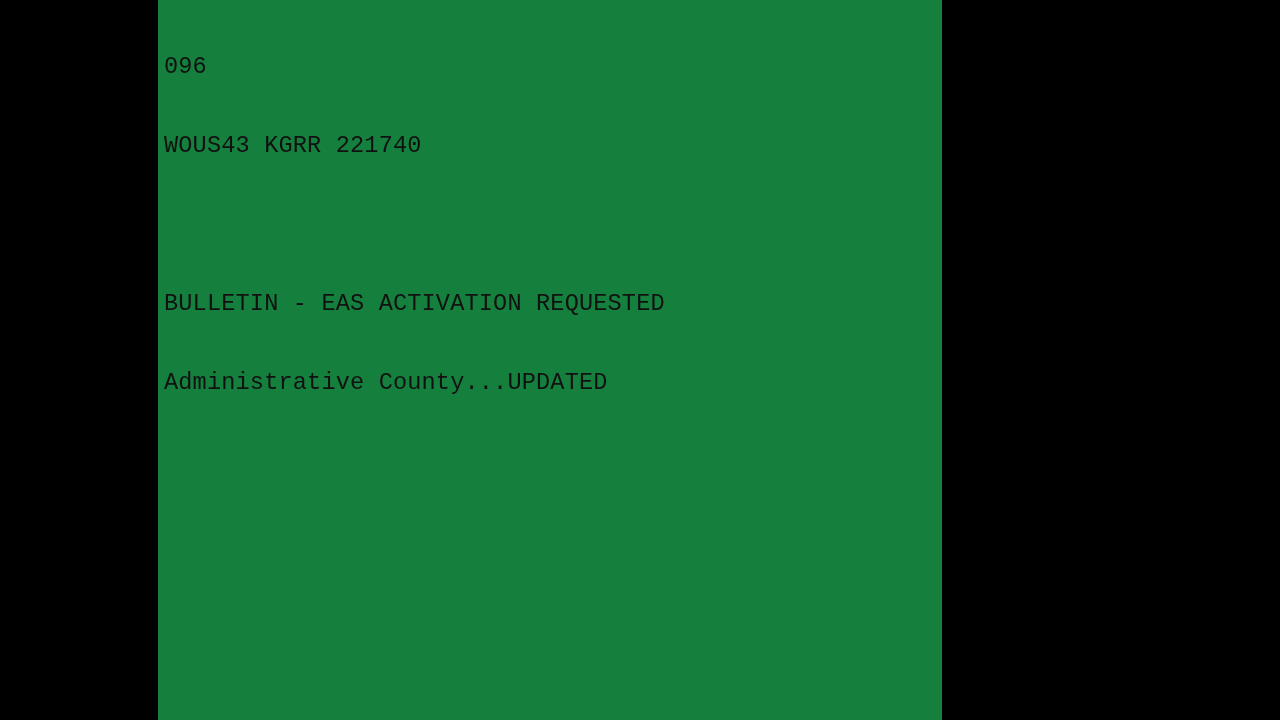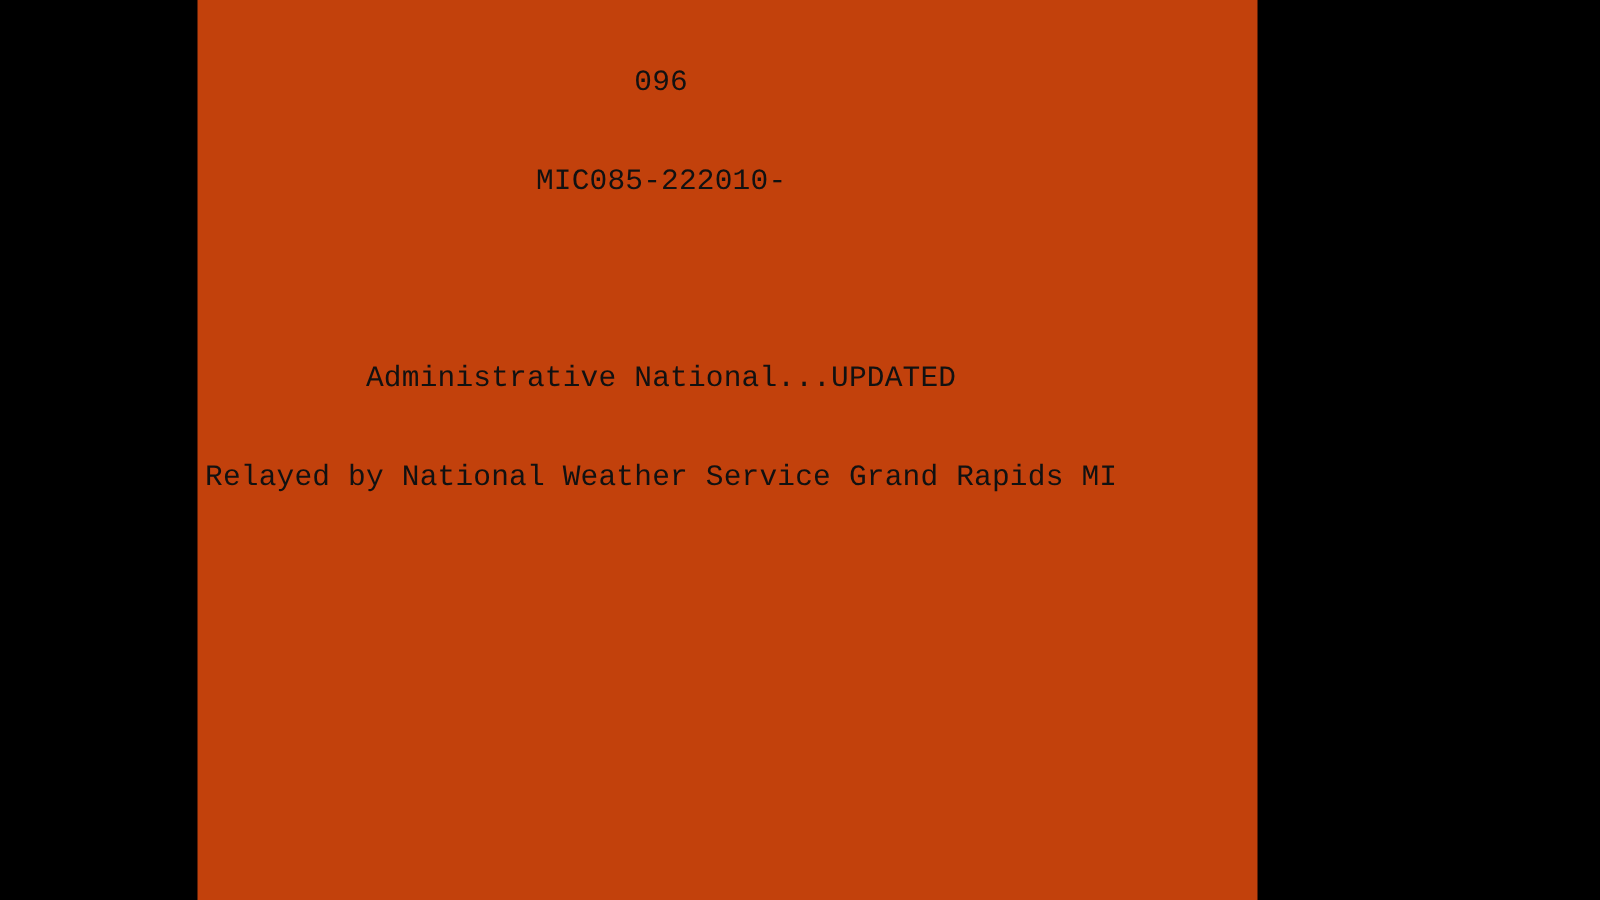--- a/index.html
+++ b/index.html
@@ -7,25 +7,24 @@
       padding: 0;
       width: 1280px;
       height: 720px;
       background: #000000;
       overflow: hidden;
     }
     .page {
       position: absolute;
       left: 158px;
       top: 0;
-      width: 848px;
+      width: 784px;
       height: 720px;
-      background: #c2410c;
+      background: #15803d;
       overflow: hidden;
-      text-align: center;
     }
     .text {
       position: absolute;
       left: 6px;
       top: 1px;
       margin: 0;
       font-family: "Liberation Mono", "DejaVu Sans Mono", monospace;
       font-size: 23.6px;
       line-height: 26.35px;
       color: #111111;
@@ -33,24 +32,24 @@
       letter-spacing: 0.15px;
     }
     .line { display: block; height: 26.35px; }
   </style>
 </head>
 <body>
 
 <div class="page">
   <div class="text">
     <span class="line">096</span>
-    <span class="line">MIC085-222010-</span>
+    <span class="line">WOUS43 KGRR 221740</span>
     <span class="line"></span>
-    <span class="line">Administrative National...UPDATED</span>
-    <span class="line">Relayed by National Weather Service Grand Rapids MI</span>
+    <span class="line">BULLETIN - EAS ACTIVATION REQUESTED</span>
+    <span class="line">Administrative County...UPDATED</span>
     
     
     
     
     
     
     
     
     
     

